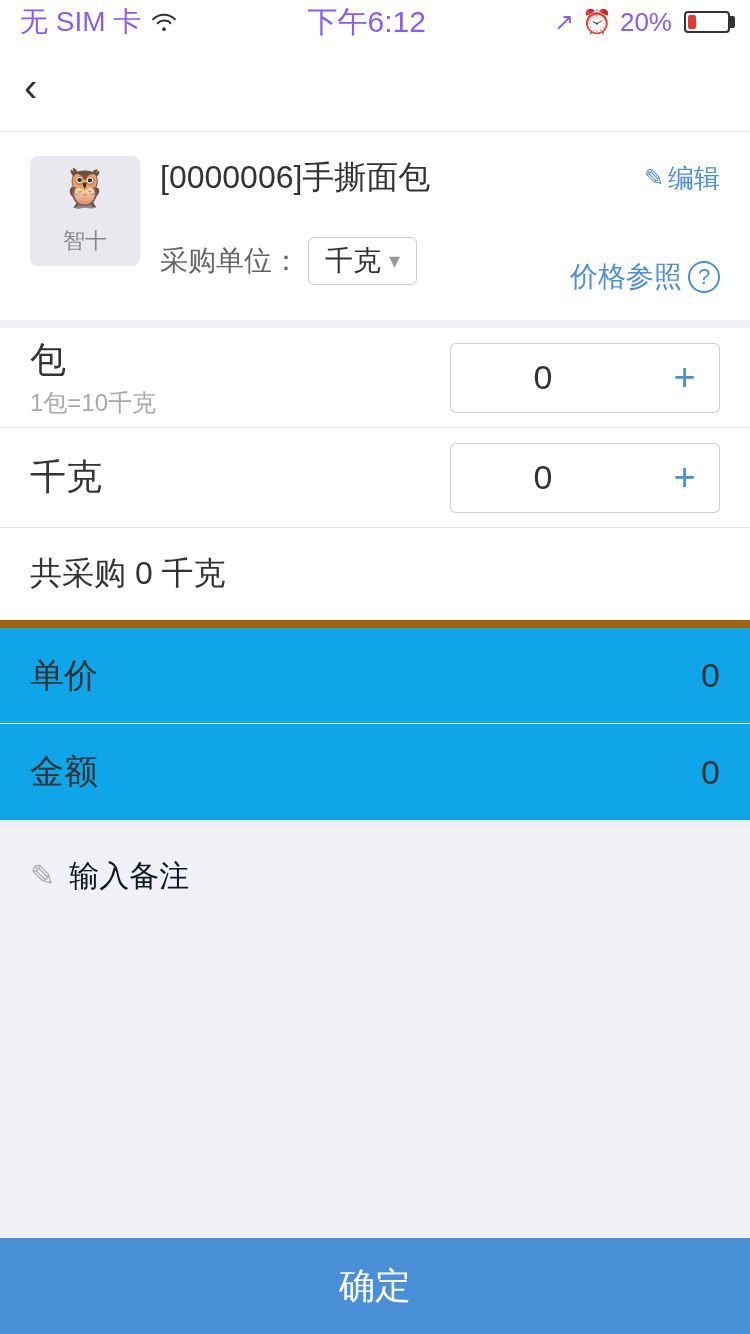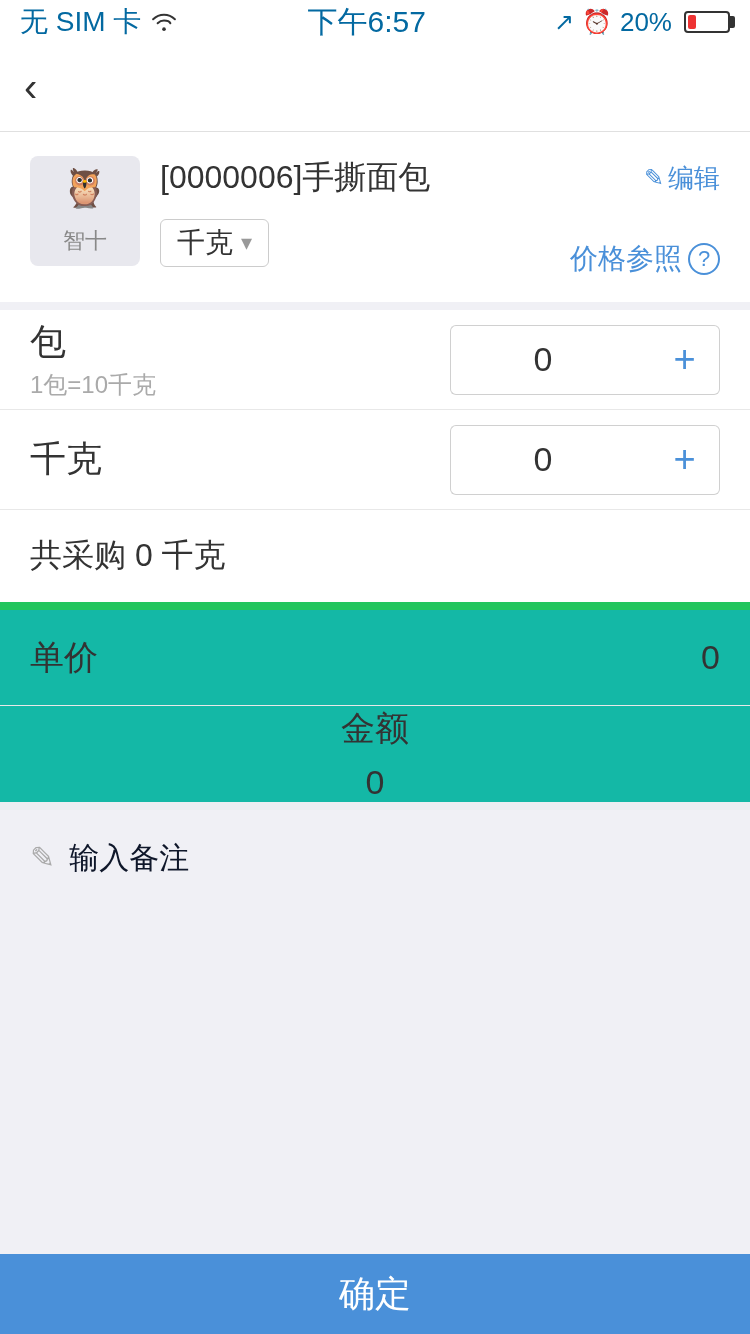--- a/index.html
+++ b/index.html
@@ -16,21 +16,21 @@
     
     .status-bar {
       width: 100%;
       height: 44px;
       background: #fff;
       display: flex;
       align-items: center;
       justify-content: space-between;
       padding: 0 20px;
       font-size: 28px;
-      color: #0369a1;
+      color: #8b5cf6;
     }
     .status-left { display: flex; align-items: center; gap: 8px; }
     .status-center { font-size: 30px; font-weight: 500; }
     .status-right { display: flex; align-items: center; gap: 8px; font-size: 26px; }
     .battery-icon {
       display: inline-block;
       width: 46px;
       height: 22px;
       border: 2px solid #333;
       border-radius: 4px;
@@ -108,21 +108,21 @@
     }
     .product-thumb-label {
       font-size: 22px;
       color: #888;
       margin-top: 16px;
     }
     .product-info {
       flex: 1;
       display: flex;
       flex-direction: column;
-      gap: 8px;
+      gap: 26px;
       text-align: right;
     }
     .product-name-row {
       display: flex;
       align-items: center;
       justify-content: space-between;
     }
     .product-name {
       font-size: 32px;
       color: #333;
@@ -226,21 +226,21 @@
     }
 
     
     .summary-row {
       display: flex;
       align-items: center;
       justify-content: space-between;
       padding: 0 30px;
       height: 100px;
       background: #fff;
-      border-bottom: 8px solid #22c55e;
+      border-bottom: 8px solid #a16207;
     }
     .summary-text {
       font-size: 32px;
       color: #333;
     }
     .batch-btn {
       width: 160px;
       height: 66px;
       border: 1px solid #d0d0d0;
       border-radius: 6px;
@@ -248,34 +248,33 @@
       display: flex;
       align-items: center;
       justify-content: center;
       font-size: 28px;
       color: #333;
       cursor: pointer;
     }
 
     
     .price-section {
-      background: #14b8a6;
+      background: #0ea5e9;
       border-bottom: 8px solid #eceef2;
     }
     .price-row {
       display: flex;
       align-items: center;
       justify-content: space-between;
       padding: 0 30px;
       height: 96px;
       border-bottom: 1px solid #e8e8e8;
     }
     .price-row:last-child {
       border-bottom: none;
-      flex-direction: column;
     }
     .price-row-label {
       font-size: 34px;
       color: #333;
     }
     .price-row-value {
       font-size: 34px;
       color: #333;
     }
 
@@ -297,21 +296,21 @@
       font-size: 30px;
       color: #0f172a;
     }
 
     
     .confirm-bar {
       position: fixed;
       bottom: 0;
       left: 0;
       width: 750px;
-      height: 80px;
+      height: 96px;
       background: #4a90d9;
       display: flex;
       align-items: center;
       justify-content: center;
       cursor: pointer;
     }
     .confirm-btn-label {
       font-size: 36px;
       color: #fff;
       font-weight: 500;
@@ -324,21 +323,21 @@
   <div class="status-left">
     <span>无 SIM 卡</span>
     <span>
       <svg viewBox="0 0 32 22" fill="none" xmlns="http://www.w3.org/2000/svg" style="width:30px;height:20px;">
         <path d="M16 18a2 2 0 1 1 0 4 2 2 0 0 1 0-4z" fill="#333"></path>
         <path d="M9 13.5C10.9 11.6 13.3 10.5 16 10.5s6.1 1.1 7 3" stroke="#333" stroke-width="2.2" fill="none" stroke-linecap="round"></path>
         <path d="M4 9C7.3 5.7 11.4 4 16 4s8.7 1.7 12 5" stroke="#333" stroke-width="2.2" fill="none" stroke-linecap="round"></path>
       </svg>
     </span>
   </div>
-  <div class="status-center">下午6:57</div>
+  <div class="status-center">下午6:12</div>
   <div class="status-right">
     <span style="font-size:24px;">↗</span>
     <span style="font-size:24px;">⏰</span>
     <span>20%</span>
     <span class="battery-icon">
       <span class="battery-fill"></span>
     </span>
   </div>
 </div>
 
@@ -354,20 +353,21 @@
   <div class="product-info">
     <div class="product-name-row">
       <span class="product-name">[0000006]手撕面包</span>
       <span class="edit-btn">
         <span style="font-size:24px;">✎</span>
         <span>编辑</span>
       </span>
     </div>
     <div class="unit-row">
       <div style="display:flex;align-items:center;gap:8px;">
+        <span class="unit-label">采购单位：</span>
         <span class="unit-select">
           <span>千克</span>
           <span style="font-size:22px;color:#999;">▾</span>
         </span>
       </div>
       <span class="price-ref">
         <span>价格参照</span>
         <span style="width:32px;height:32px;border:2px solid #4a90d9;border-radius:50%;display:inline-flex;align-items:center;justify-content:center;font-size:22px;color:#4a90d9;">?</span>
       </span>
     </div>

